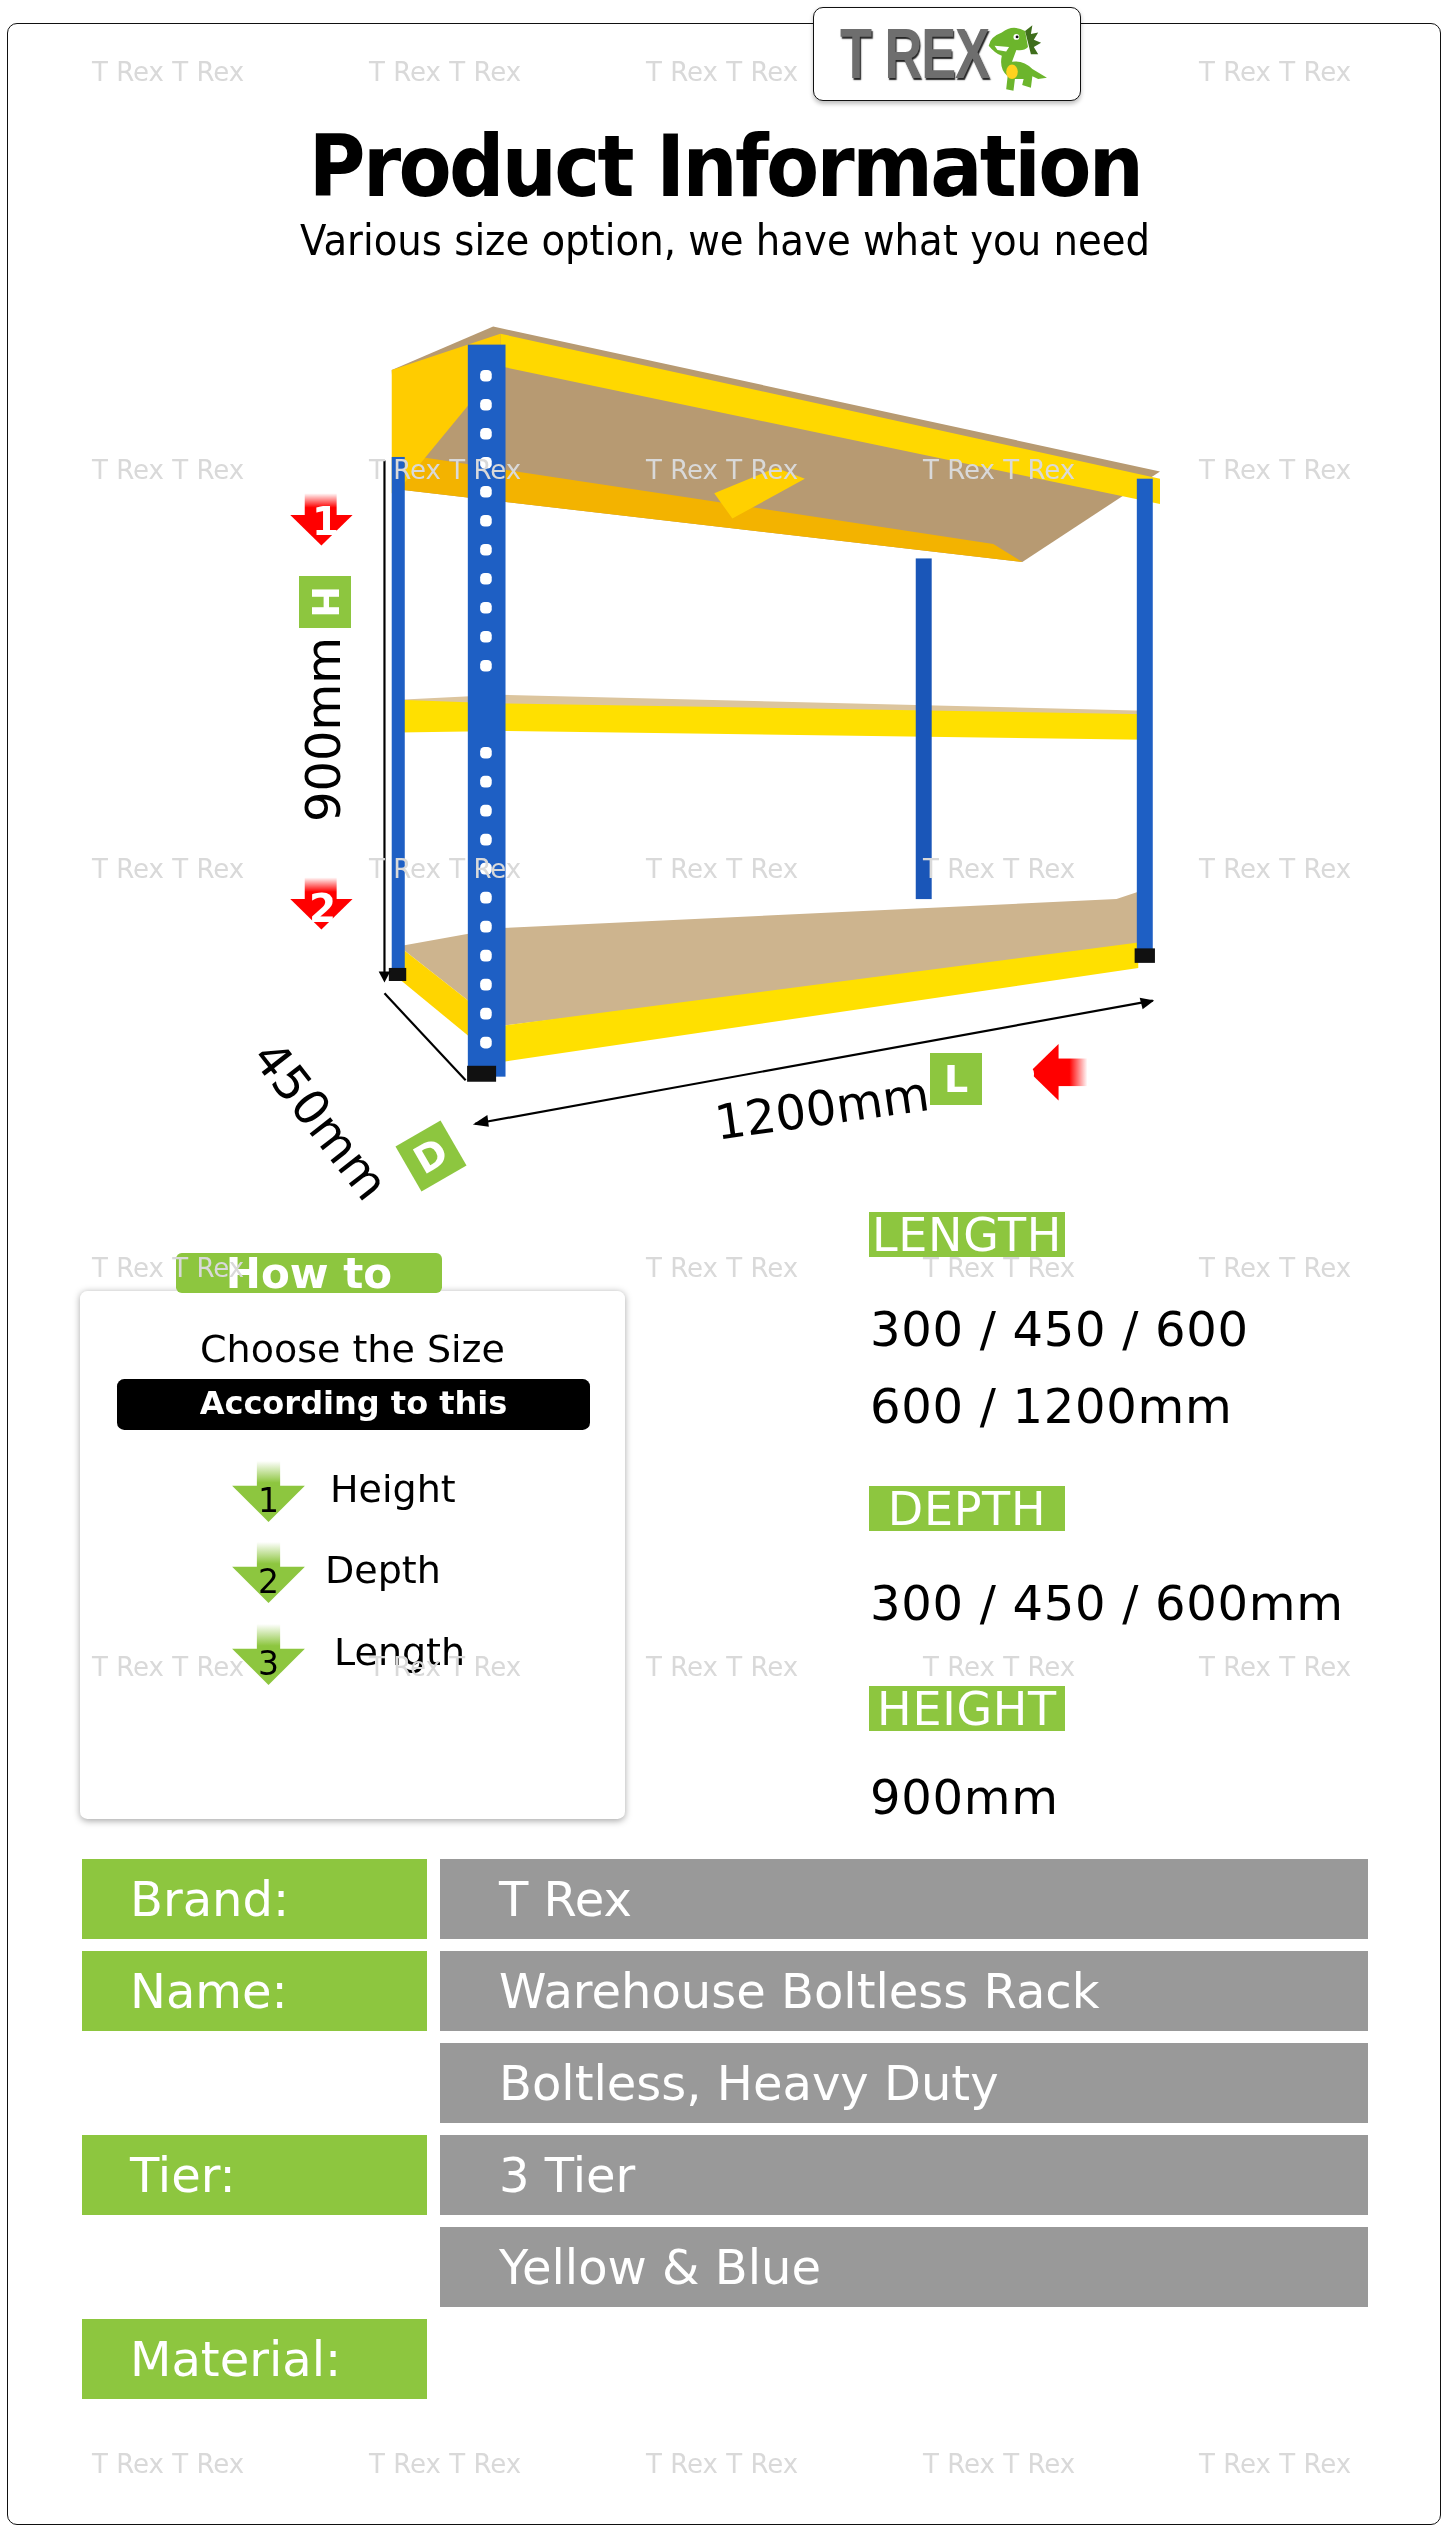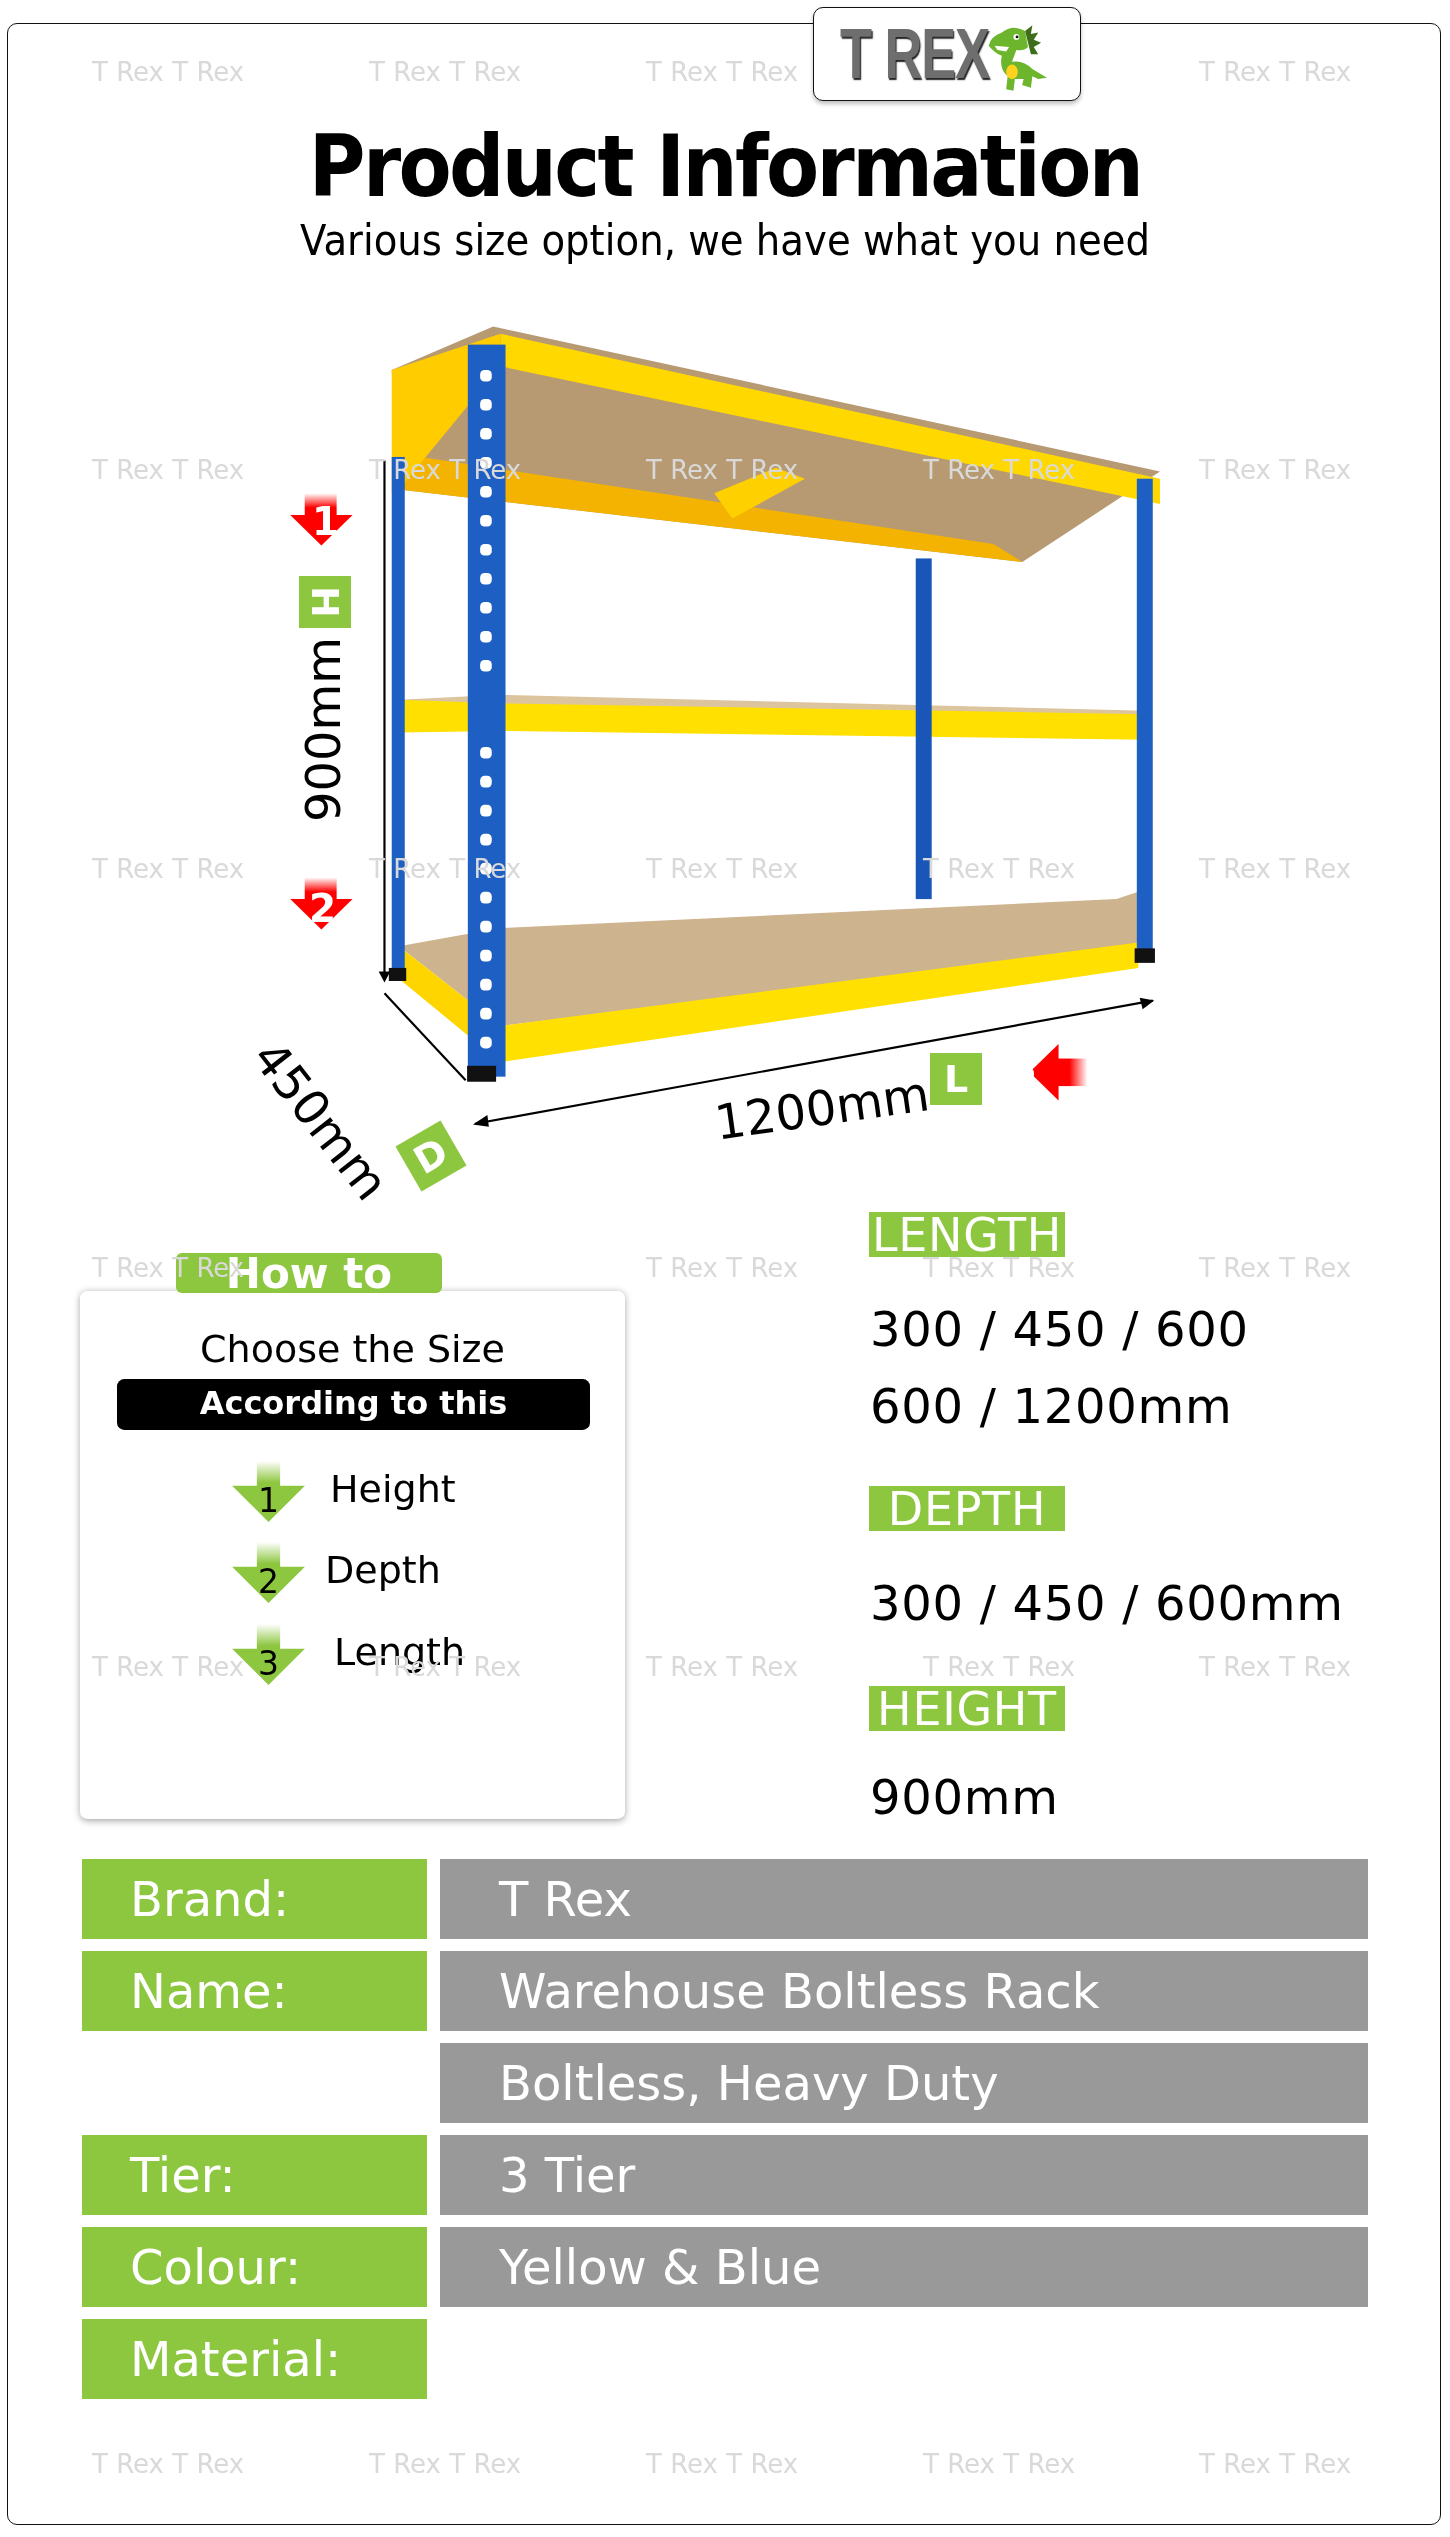--- a/index.html
+++ b/index.html
@@ -233,20 +233,19 @@
     <div class="cell-val">Warehouse Boltless Rack</div>
   </div>
   <div class="row" style="top:184px">
     <div class="cell-val">Boltless, Heavy Duty</div>
   </div>
   <div class="row" style="top:276px">
     <div class="cell-key">Tier:</div>
     <div class="cell-val">3 Tier</div>
   </div>
   <div class="row" style="top:368px">
-    <div class="cell-key">Colour:</div>
     <div class="cell-val">Yellow &amp; Blue</div>
   </div>
   <div class="row" style="top:460px">
     <div class="cell-key">Material:</div>
   </div>
 </div>
 
 
 </body></html>

